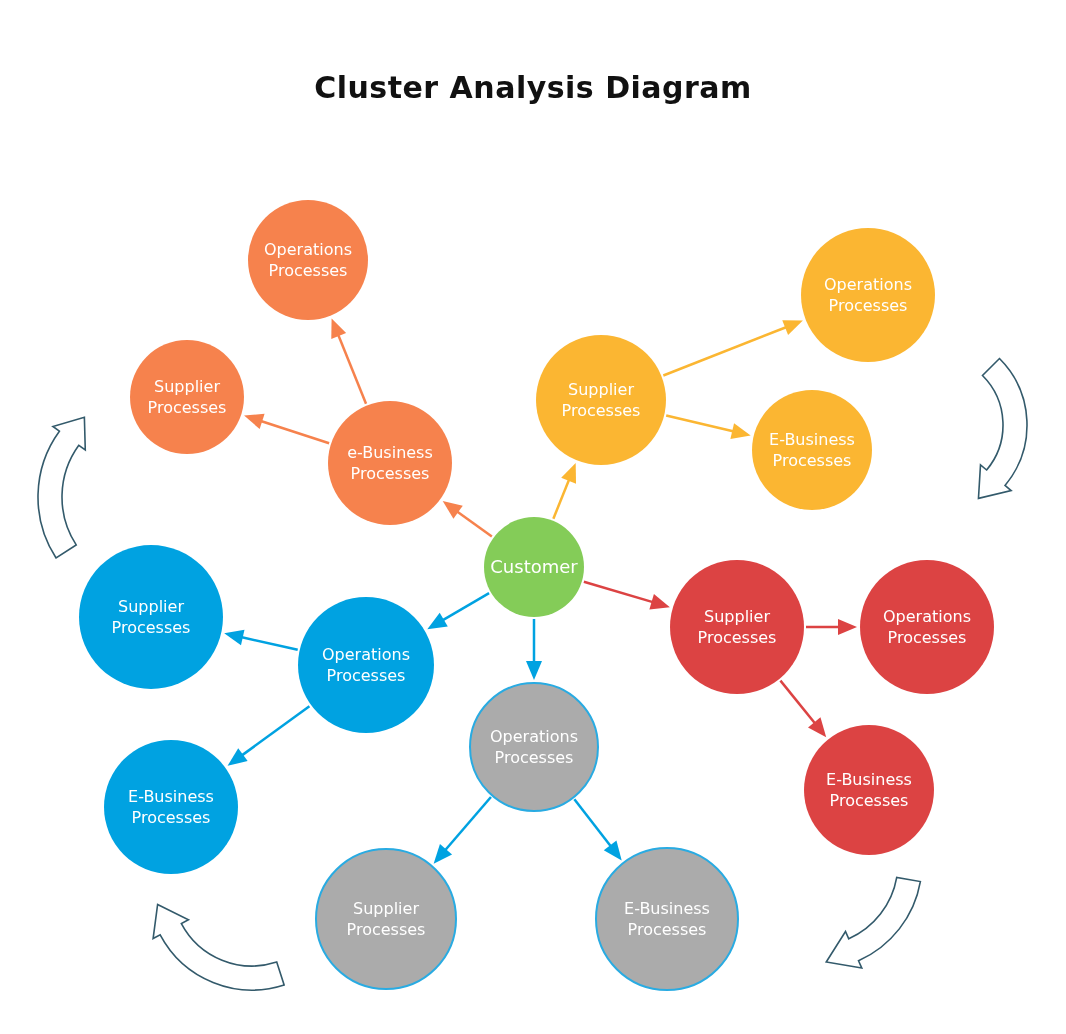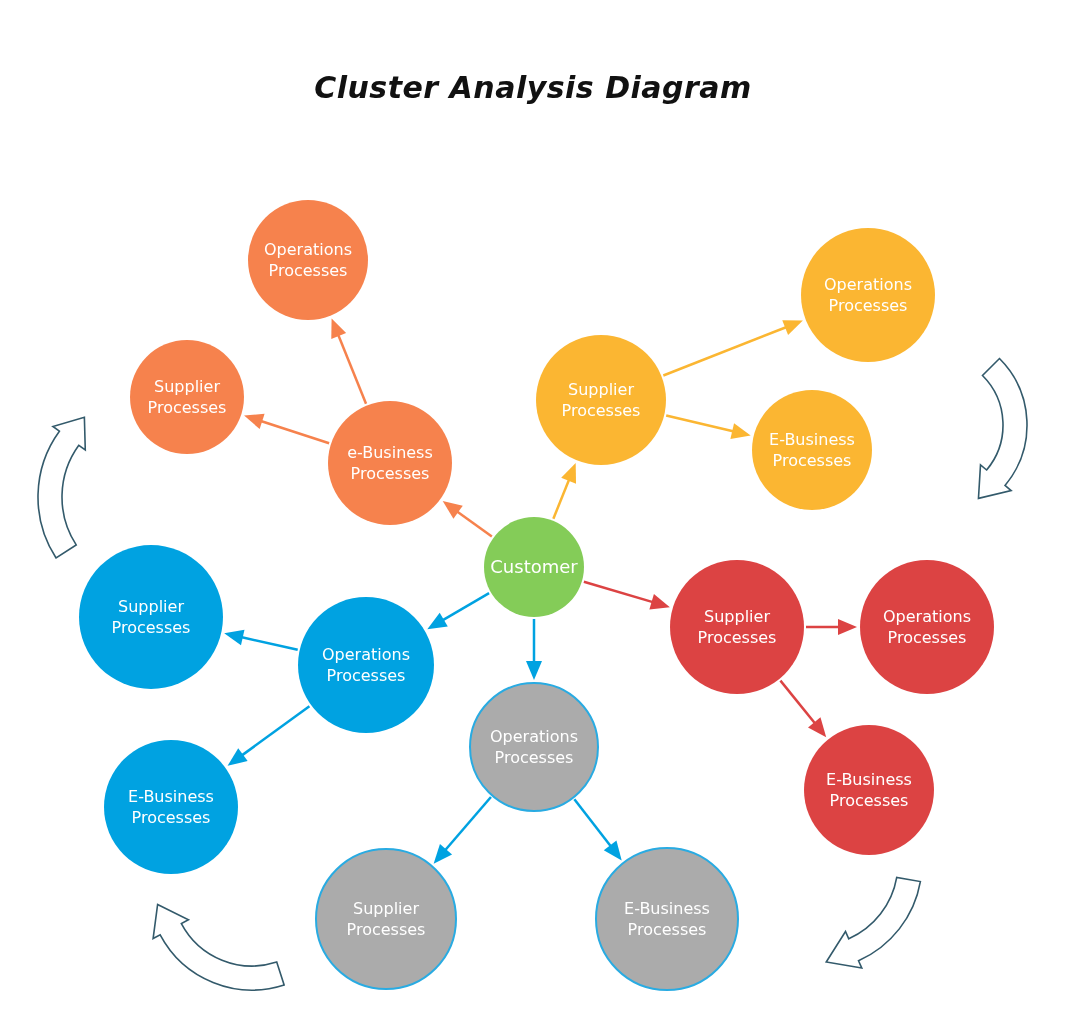--- a/index.html
+++ b/index.html
@@ -14,21 +14,20 @@
   #diagram-title {
     position: absolute;
     top: 70px;
     left: 0;
     width: 100%;
     text-align: center;
     font-size: 30px;
     font-weight: bold;
     color: #111111;
     letter-spacing: 0.5px;
-    font-style: italic;
   }
   #diagram-svg { position: absolute; top: 0; left: 0; }
   .node-label {
     font-family: "DejaVu Sans", "Liberation Sans", sans-serif;
     fill: #ffffff;
   }
 </style>
 </head>
 <body>
 

